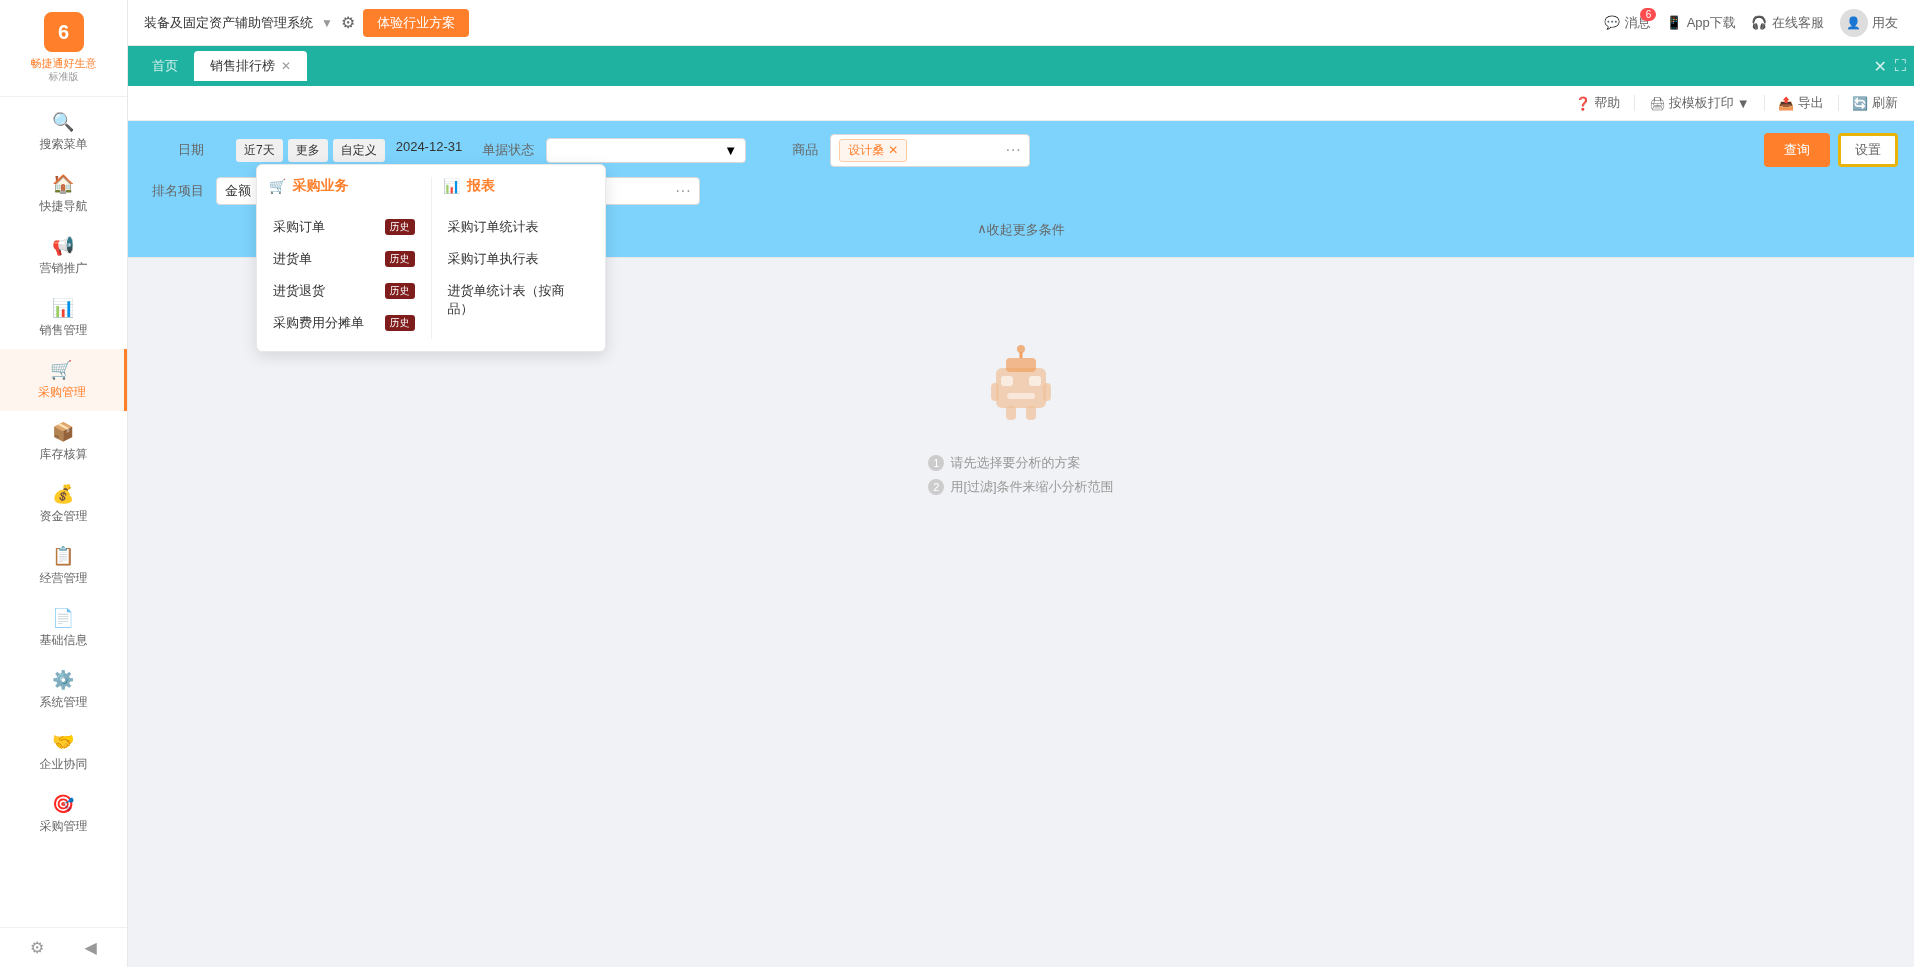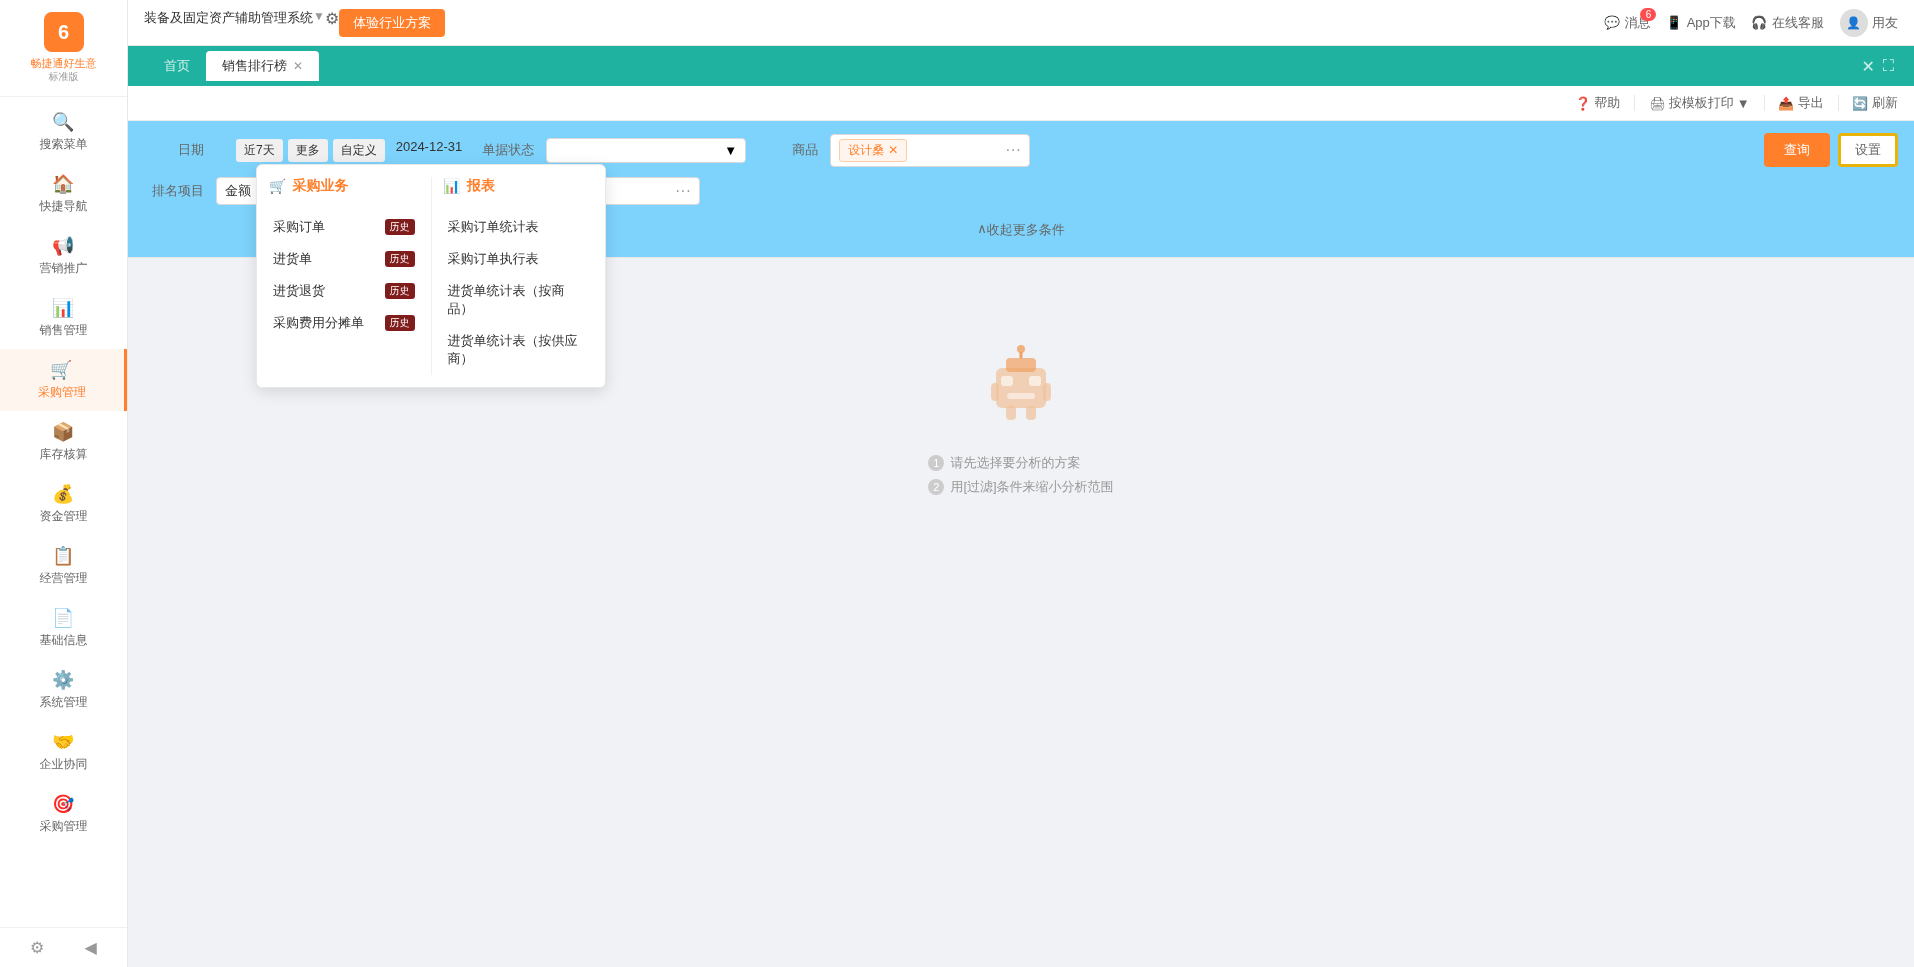--- a/index.html
+++ b/index.html
@@ -88,21 +88,22 @@
       height: 46px;
       background: #fff;
       border-bottom: 1px solid #e8e8e8;
       display: flex;
       align-items: center;
       padding: 0 16px;
       justify-content: space-between;
     }
     .topbar-left {
       display: flex;
-      gap: 0;
+      align-items: center;
+      gap: 8px;
     }
     .system-name {
       font-size: 13px;
       color: #333;
     }
     .topbar-arrow {
       color: #999;
       font-size: 12px;
     }
     .topbar-settings {
@@ -157,21 +158,21 @@
       color: #666;
       font-size: 12px;
     }
 
     
     .tabbar {
       height: 40px;
       background: #20b2a0;
       display: flex;
       align-items: center;
-      padding: 0 20px;
+      padding: 0 8px;
     }
     .tab {
       display: flex;
       align-items: center;
       padding: 6px 16px;
       cursor: pointer;
       color: rgba(255,255,255,0.8);
       font-size: 13px;
       border-radius: 4px 4px 0 0;
       gap: 6px;
@@ -656,21 +657,18 @@
           </div>
           <div class="dropdown-item">
             <span>采购订单统计表</span>
           </div>
           <div class="dropdown-item">
             <span>采购订单执行表</span>
           </div>
           <div class="dropdown-item">
             <span>进货单统计表（按商品）</span>
           </div>
-          <div class="dropdown-item">
-            <span>进货单统计表（按供应商）</span>
-          </div>
         </div>
       </div>
     </div>
 
   </div>
 </div>
 
 </body></html>

